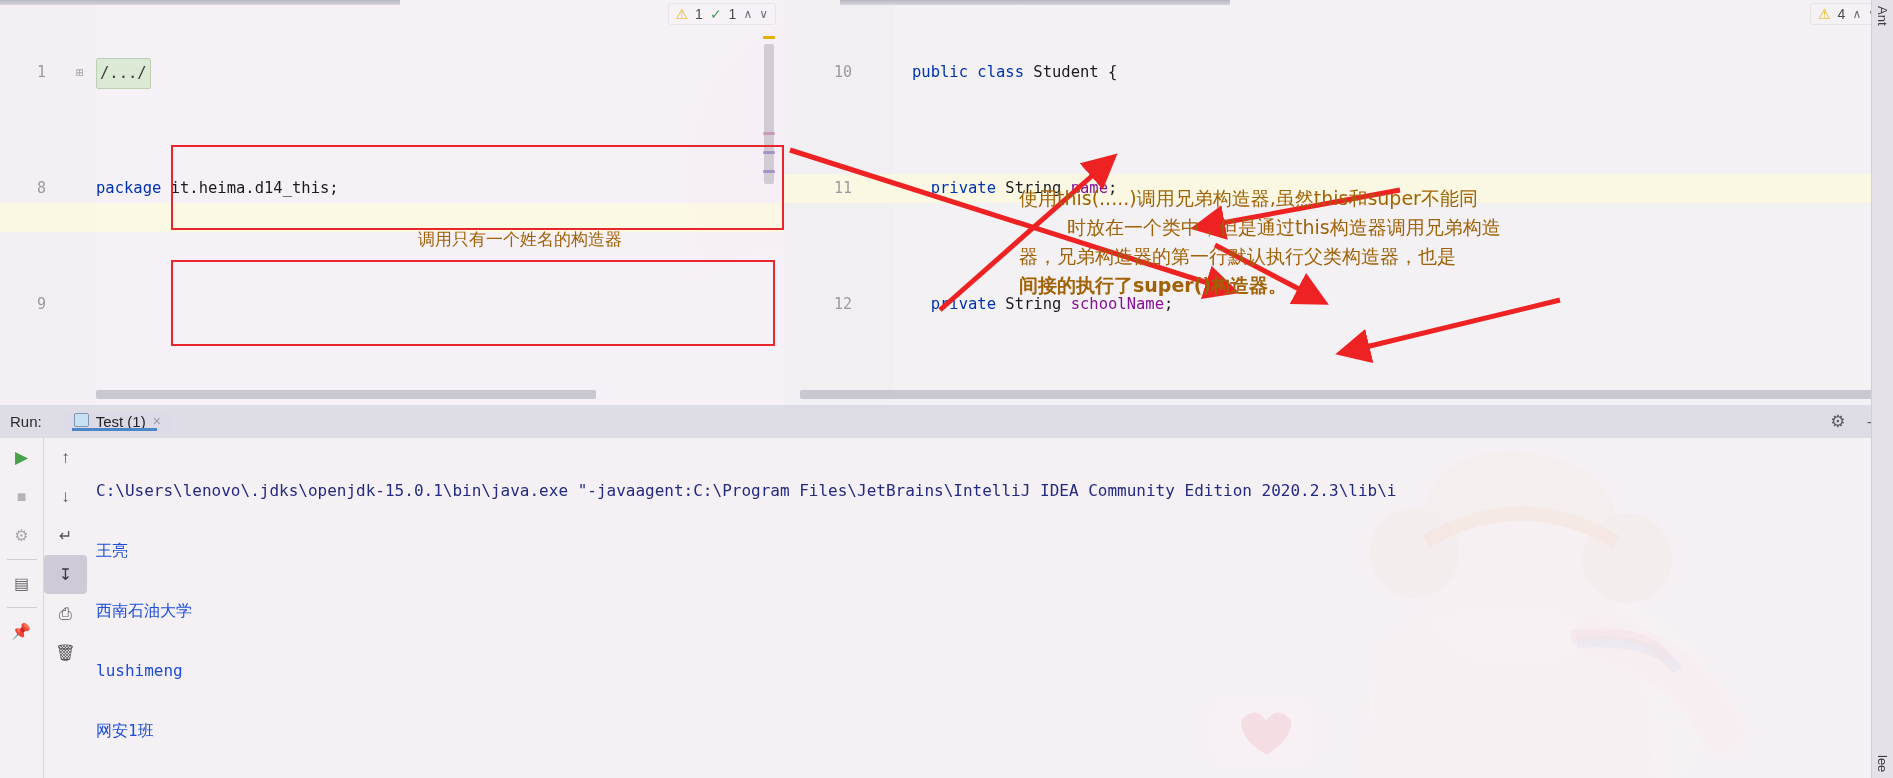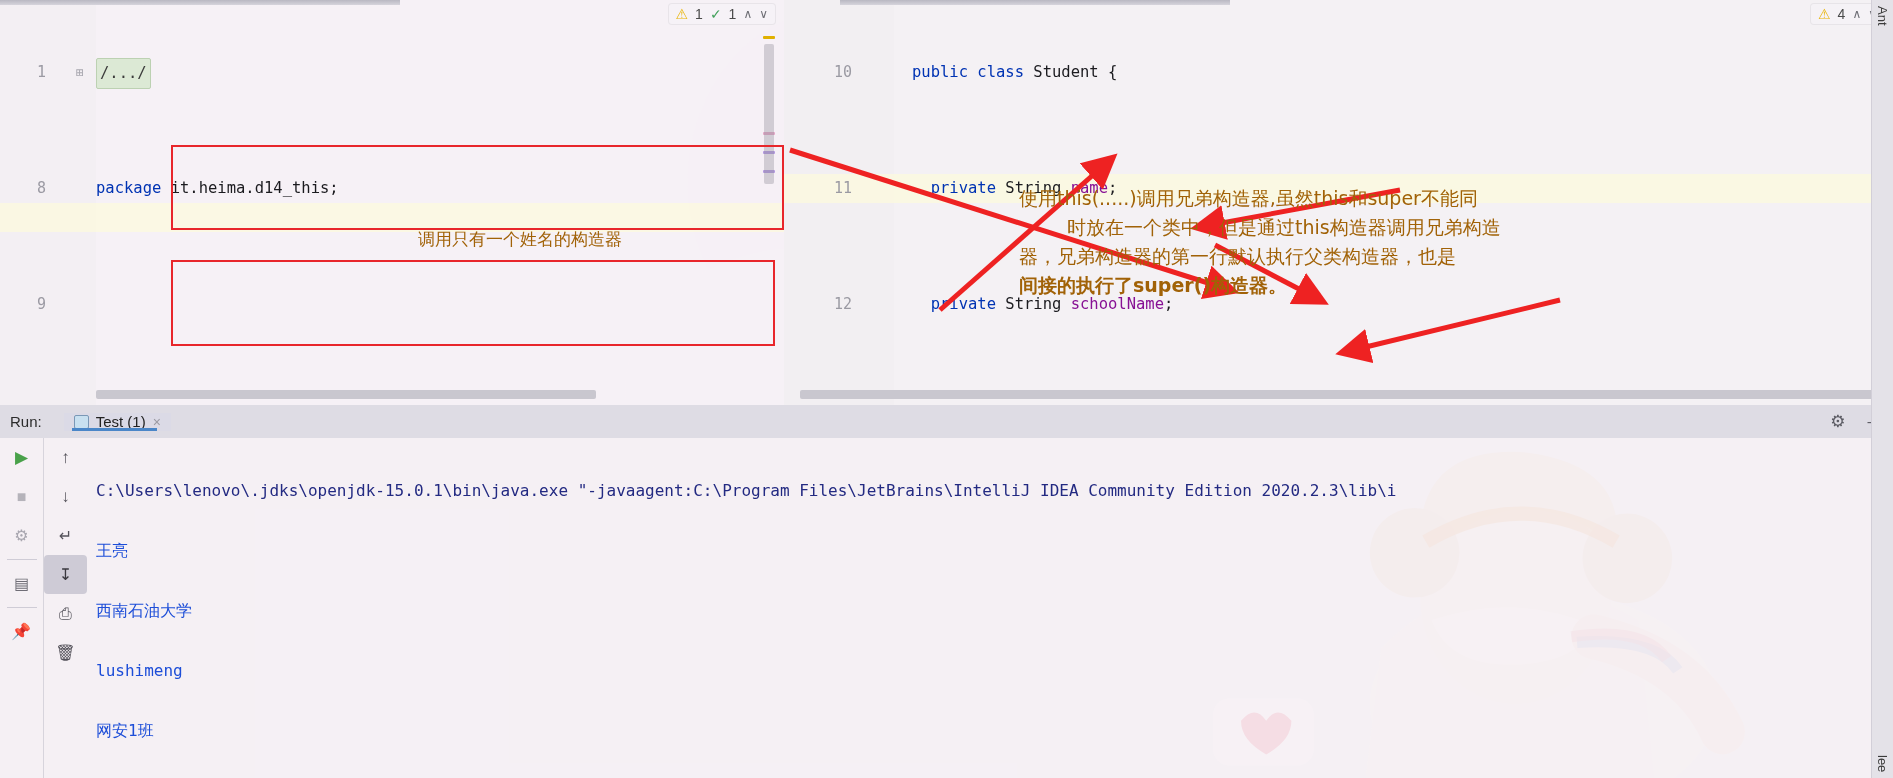--- a/index.html
+++ b/index.html
@@ -109,21 +109,21 @@
   .arrows{ position:absolute; inset:0; z-index:6; pointer-events:none; }
 
   
   .runpanel{ position:absolute; left:0; top:405px; width:1893px; height:373px; z-index:3;}
   .run-header{
     position:absolute; left:0; top:0; width:1893px; height:33px;
     background:#dedce4; display:flex; align-items:center;
   }
   .run-label{ margin-left:10px; font-size:15px; color:#2b2b2b; }
   .run-tab{
-    margin-left:22px; height:18px; display:flex; align-items:center; gap:7px;
+    margin-left:22px; height:18px; display:flex; gap:7px;
     padding:0 10px; position:relative; background:#dbdae6;
   }
   .run-tab::after{ content:""; position:absolute; left:8px; right:14px; bottom:0; height:3px; background:#4a86c8;}
   .tab-ico{
     width:15px; height:14px; border:1.5px solid #7a98b6; border-radius:2px;
     background:#c8e0f0; display:inline-block;
   }
   .tab-name{ font-size:15px; color:#222; }
   .tab-x{ color:#9b9aa3; font-size:14px; }
   .hdr-right{ position:absolute; right:16px; top:0; height:33px; display:flex; align-items:center; gap:22px;}

